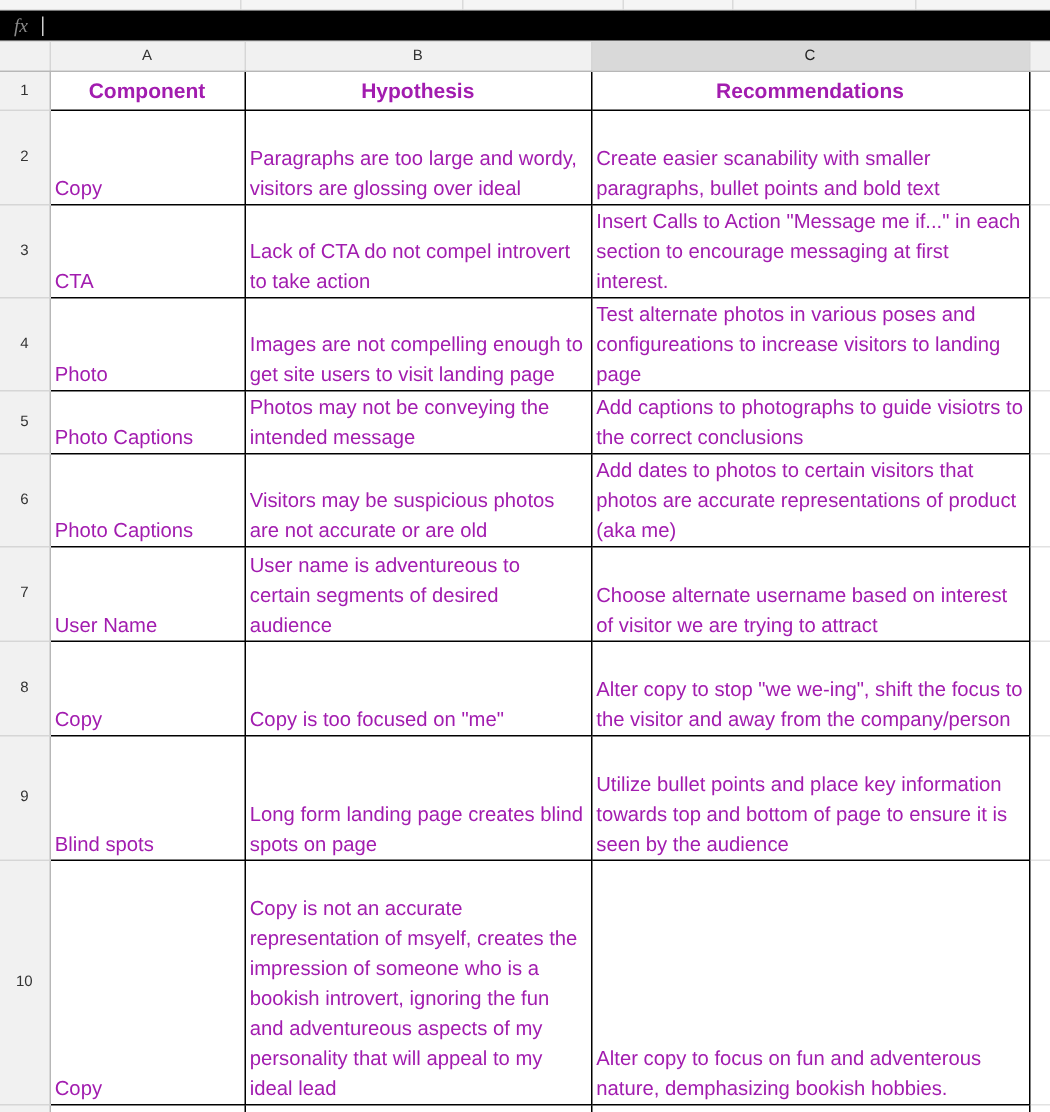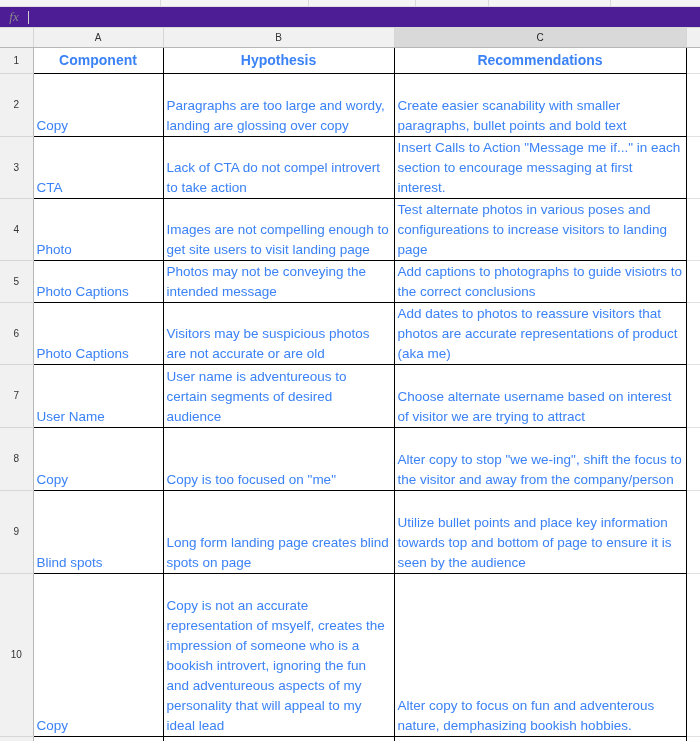--- a/index.html
+++ b/index.html
@@ -19,21 +19,21 @@
   }
   .toolbar-sep {
     position: absolute; top: 0; width: 1px; height: 7px;
     background: #dadada;
   }
 
   
   .formula-bar {
     position: absolute; top: 7px; left: 0;
     width: 700px; height: 21px;
-    background: #4c1d95;
+    background: #000000;
     border-bottom: 1px solid #d9d9d9;
     display: flex; align-items: center;
   }
   .fx-icon {
     width: 28px; text-align: center;
     font-family: "Liberation Serif", serif;
     font-style: italic;
     font-size: 13px;
     color: #8a8a8a;
     line-height: 20px;
@@ -102,21 +102,21 @@
     text-align: center;
     vertical-align: middle;
     user-select: none;
   }
 
   
   td.cell {
     border: 1px solid #000000;
     font-size: 13.5px;
     line-height: 20px;
-    color: #3b82f6;
+    color: #a21caf;
     padding: 0 3px;
     vertical-align: bottom;
     word-wrap: break-word;
     overflow: hidden;
   }
   td.cell.header-cell {
     font-weight: bold;
     text-align: center;
     vertical-align: middle;
     font-size: 14px;
@@ -174,21 +174,21 @@
       <tr style="height:26px">
         <td class="rowhdr">1</td>
         <td class="cell header-cell">Component</td>
         <td class="cell header-cell">Hypothesis</td>
         <td class="cell header-cell">Recommendations</td>
         <td class="spill"></td>
       </tr>
       <tr style="height:63px">
         <td class="rowhdr">2</td>
         <td class="cell">Copy</td>
-        <td class="cell">Paragraphs are too large and wordy, landing are glossing over copy</td>
+        <td class="cell">Paragraphs are too large and wordy, visitors are glossing over ideal</td>
         <td class="cell">Create easier scanability with smaller paragraphs, bullet points and bold text</td>
         <td class="spill"></td>
       </tr>
       <tr style="height:62px">
         <td class="rowhdr">3</td>
         <td class="cell">CTA</td>
         <td class="cell">Lack of CTA do not compel introvert to take action</td>
         <td class="cell">Insert Calls to Action "Message me if..." in each section to encourage messaging at first interest.</td>
         <td class="spill"></td>
       </tr>
@@ -203,21 +203,21 @@
         <td class="rowhdr">5</td>
         <td class="cell">Photo Captions</td>
         <td class="cell">Photos may not be conveying the intended message</td>
         <td class="cell">Add captions to photographs to guide visiotrs to the correct conclusions</td>
         <td class="spill"></td>
       </tr>
       <tr style="height:62px">
         <td class="rowhdr">6</td>
         <td class="cell">Photo Captions</td>
         <td class="cell">Visitors may be suspicious photos are not accurate or are old</td>
-        <td class="cell">Add dates to photos to reassure visitors that photos are accurate representations of product (aka me)</td>
+        <td class="cell">Add dates to photos to certain visitors that photos are accurate representations of product (aka me)</td>
         <td class="spill"></td>
       </tr>
       <tr style="height:63px">
         <td class="rowhdr">7</td>
         <td class="cell">User Name</td>
         <td class="cell">User name is adventureous to certain segments of desired audience</td>
         <td class="cell">Choose alternate username based on interest of visitor we are trying to attract</td>
         <td class="spill"></td>
       </tr>
       <tr style="height:63px">

